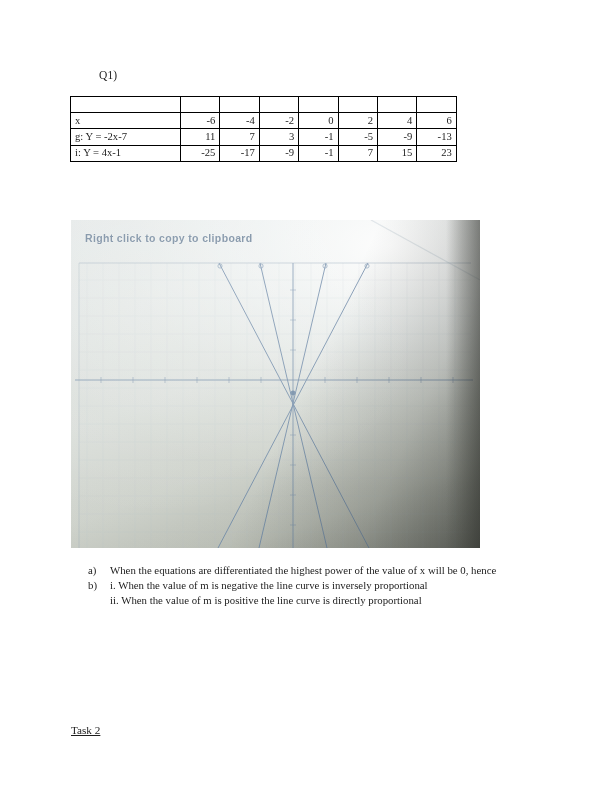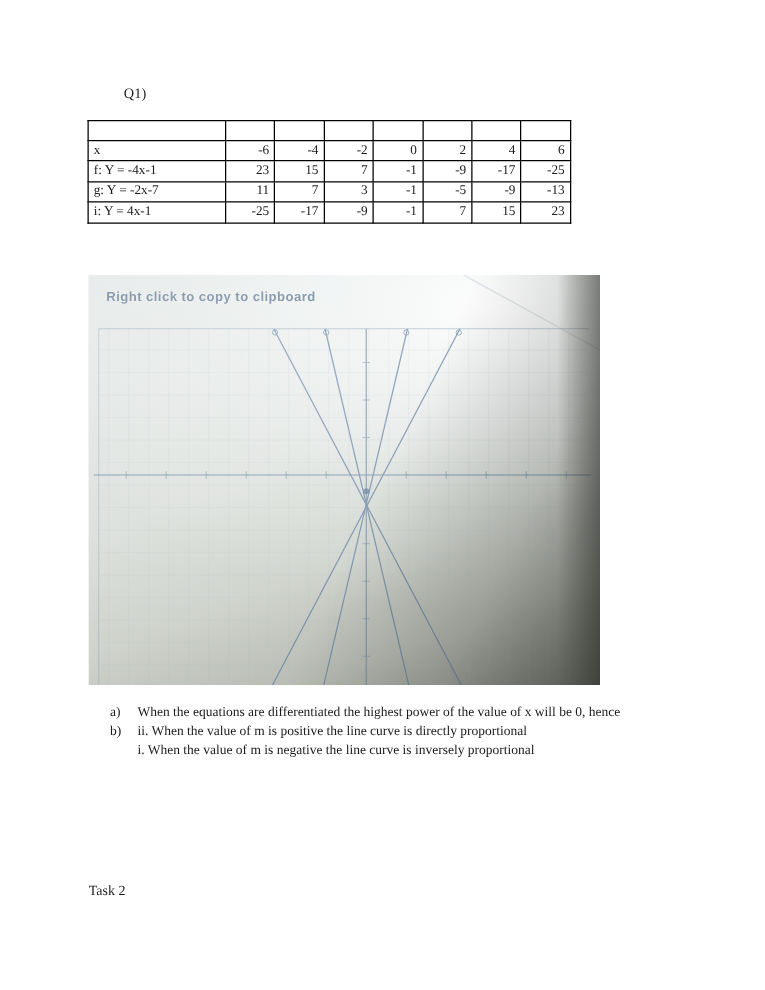--- a/index.html
+++ b/index.html
@@ -154,24 +154,25 @@
     left: 17px;
     top: 0;
     width: 22px;
   }
   .ans-line { display: block; }
 
   
   .task-label {
     position: absolute;
     left: 71px;
-    top: 706px;
+    top: 723px;
     font-size: 11.2px;
     line-height: 14px;
     color: #1c1c1c;
+    text-decoration: underline;
   }
 </style>
 </head>
 <body>
 
 <div class="page">
 
   <div class="q-heading">Q1)</div>
 
   <table class="data-table">
@@ -201,30 +202,20 @@
         <td class="rowlabel">x</td>
         <td class="num">-6</td>
         <td class="num">-4</td>
         <td class="num">-2</td>
         <td class="num">0</td>
         <td class="num">2</td>
         <td class="num">4</td>
         <td class="num">6</td>
       </tr>
 
-      <tr>
-        <td class="rowlabel">f: Y = -4x-1</td>
-        <td class="num">23</td>
-        <td class="num">15</td>
-        <td class="num">7</td>
-        <td class="num">-1</td>
-        <td class="num">-9</td>
-        <td class="num">-17</td>
-        <td class="num">-25</td>
-      </tr>
 
       <tr>
         <td class="rowlabel">g: Y = -2x-7</td>
         <td class="num">11</td>
         <td class="num">7</td>
         <td class="num">3</td>
         <td class="num">-1</td>
         <td class="num">-5</td>
         <td class="num">-9</td>
         <td class="num">-13</td>
@@ -358,21 +349,21 @@
 
   <div class="answers">
 
     <div class="ans-item">
       <span class="ans-marker">a)</span>
       <span class="ans-line">When the equations are differentiated the highest power of the value of x will be 0, hence</span>
     </div>
 
     <div class="ans-item">
       <span class="ans-marker">b)</span>
+      <span class="ans-line">i. When the value of m is negative the line curve is inversely proportional</span>
       <span class="ans-line">ii. When the value of m is positive the line curve is directly proportional</span>
-      <span class="ans-line">i. When the value of m is negative the line curve is inversely proportional</span>
     </div>
 
   </div>
 
   <div class="task-label">Task 2</div>
 
 </div>
 
 </body></html>

